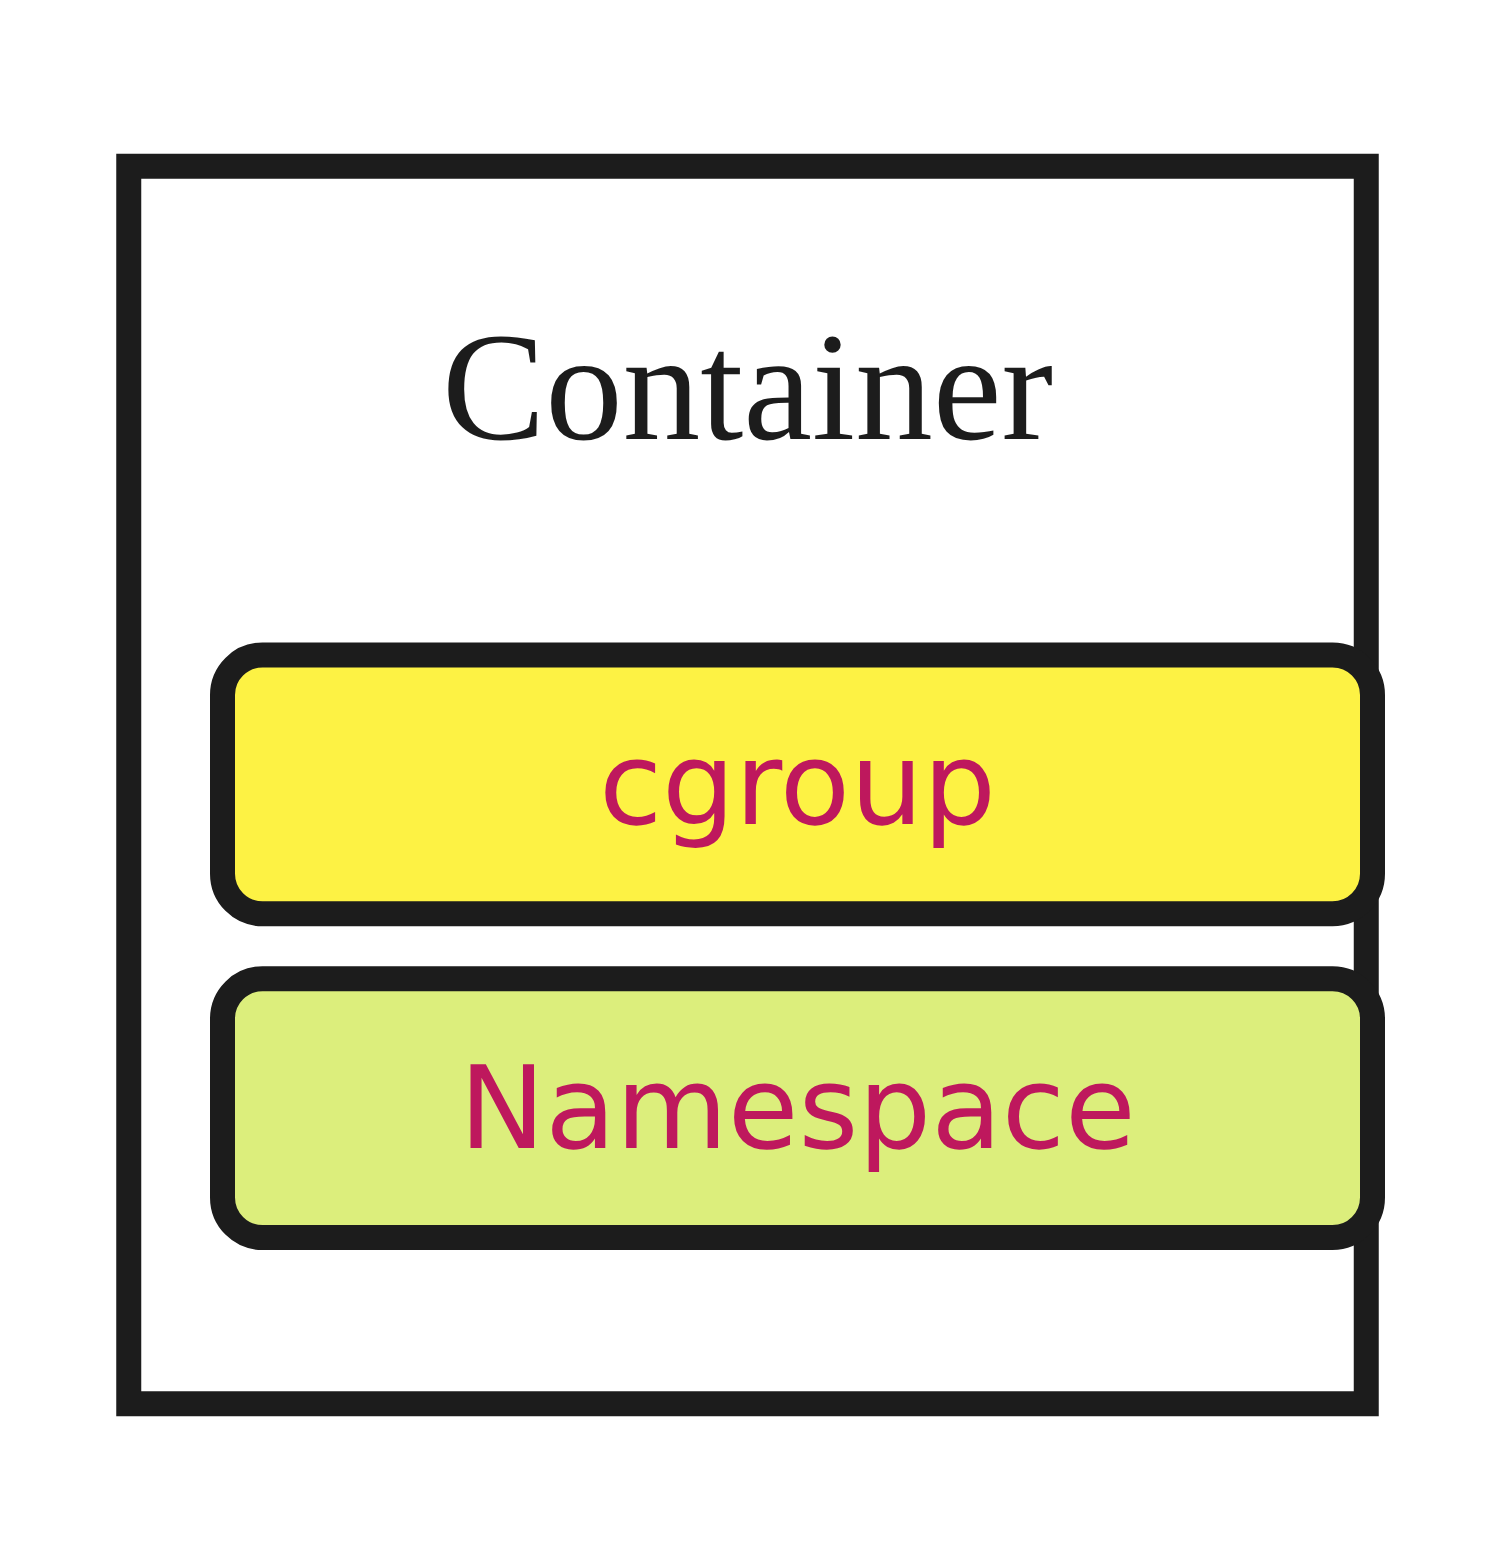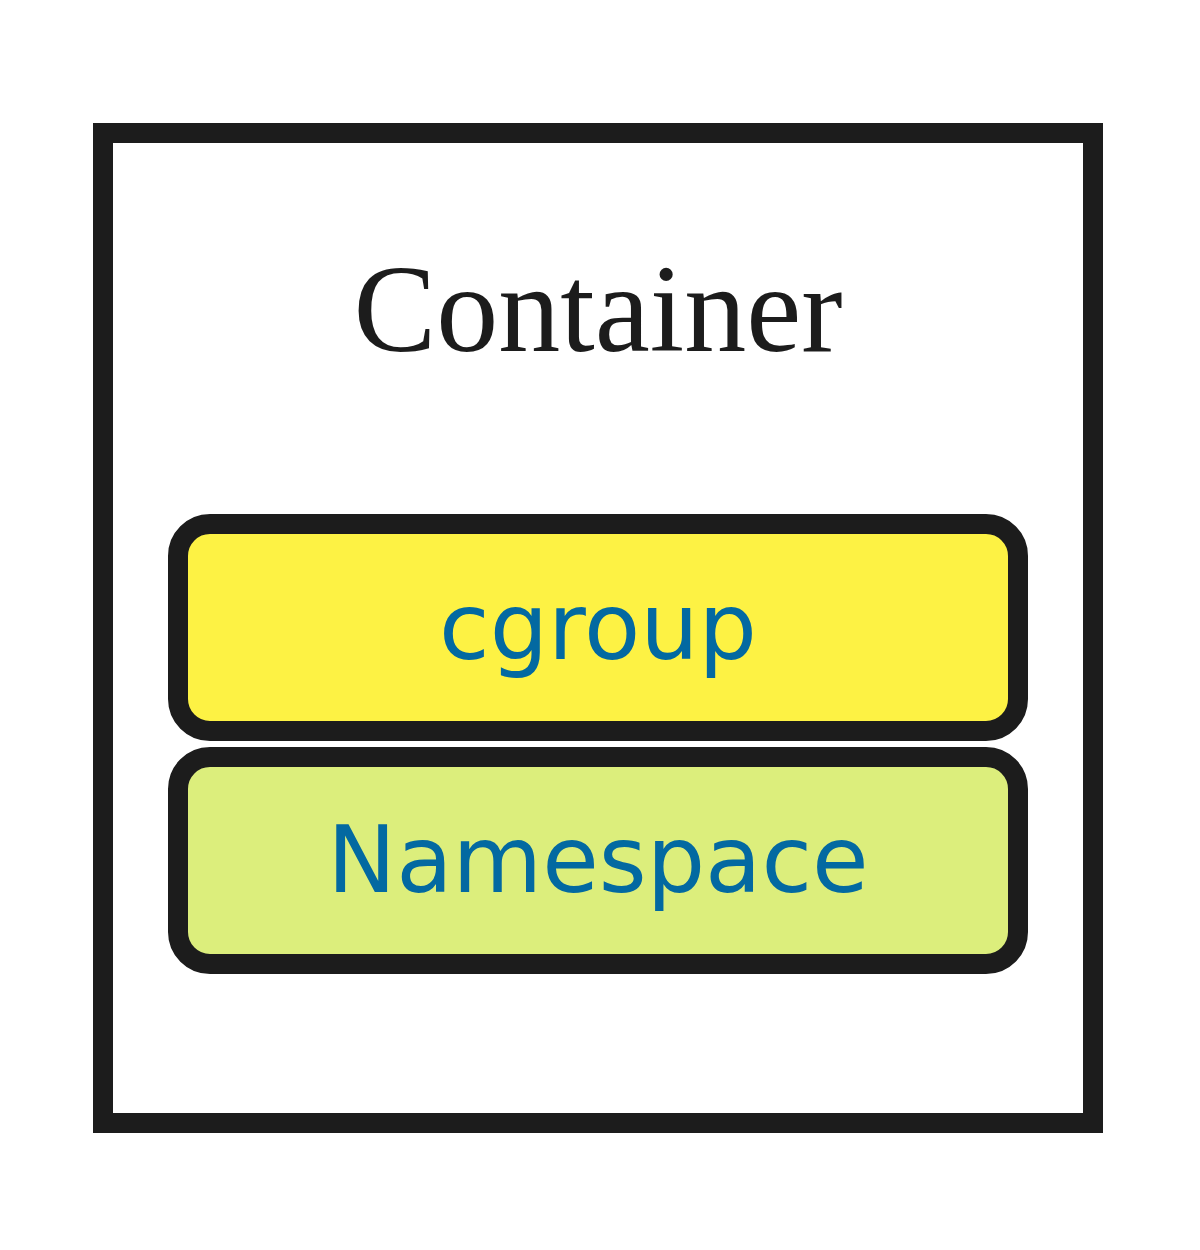--- a/index.html
+++ b/index.html
@@ -1,21 +1,21 @@
 <!DOCTYPE html>
 <html><head>
 <meta charset="utf-8">
 <style>
   html, body { margin:0; padding:0; background:#ffffff; }
   body { width:1200px; height:1250px; position:relative; font-family:"DejaVu Sans", sans-serif; }
   .outer { position:absolute; left:93px; top:123px; width:1010px; height:1010px; box-sizing:border-box; border:20px solid #1c1c1c; background:#fff; }
   .title { position:absolute; left:93px; top:235px; width:1010px; text-align:center; font-size:124px; color:#1c1c1c; line-height:150px;font-family:Liberation Serif, serif; }
-  .box { position:absolute; left:168px; width:860px; height:227px; box-sizing:border-box; border:20px solid #1c1c1c; border-radius:42px; display:flex; align-items:center; justify-content:center; font-size:92px; color:#0369a1; }
+  .box { position:absolute; left:168px; width:940px; height:227px; box-sizing:border-box; border:20px solid #1c1c1c; border-radius:42px; display:flex; align-items:center; justify-content:center; font-size:92px; color:#be185d; }
   .cg { top:514px; }
-  .ns { top:747px;justify-content:center; }
+  .ns { top:773px;justify-content:center; }
 </style>
 </head>
 <body>
 
 <div class="outer"></div>
 <div class="title">Container</div>
 <div class="box cg" style="background:#fdf244;">
   <span>cgroup</span>
 </div>
 <div class="box ns" style="background:#dcee7c;">

